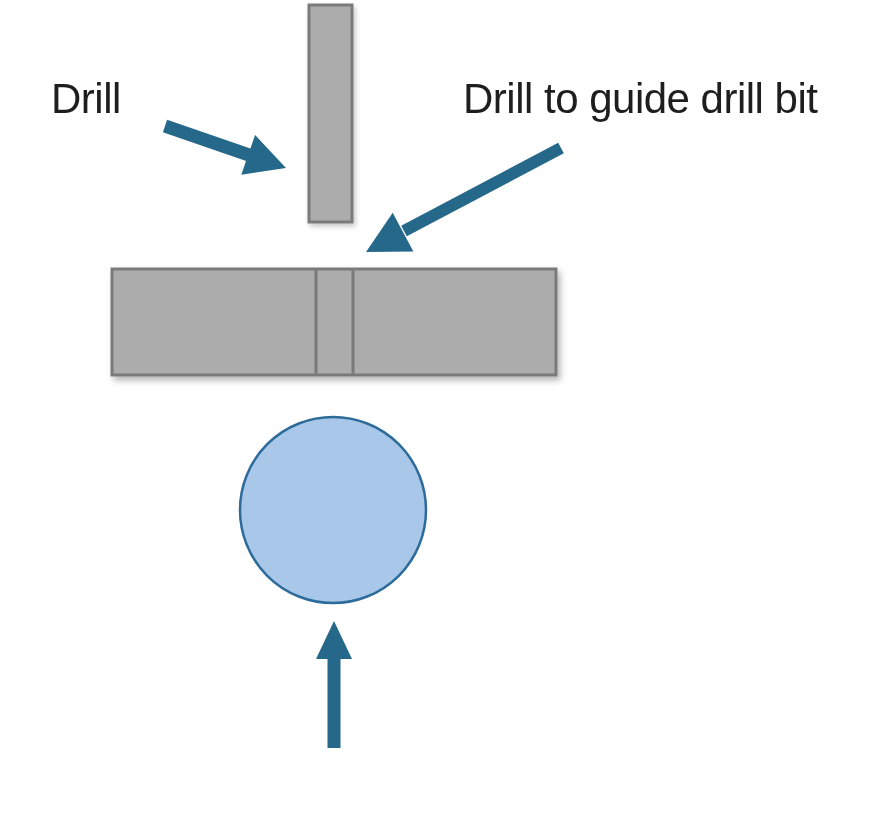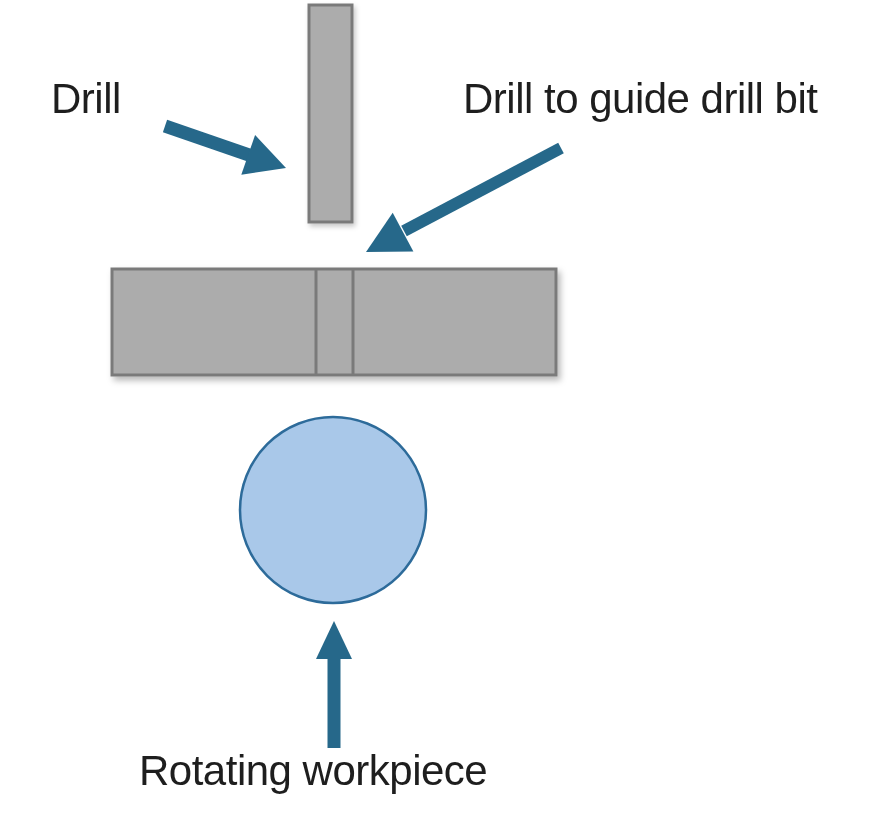--- a/index.html
+++ b/index.html
@@ -76,15 +76,14 @@
     <g>
       <path class="arrow-shaft" stroke-width="13" d="M334,748 L334,659"></path>
       <polygon class="arrow-head" points="334,621 316,659 352,659"></polygon>
     </g>
   </svg>
 
   <div class="label label-drill">Drill</div>
 
   <div class="label label-hole">Drill to guide drill bit</div>
 
-  <div class="label label-workpiece">Rotating workpiece</div>
 
 </div>
 
 </body></html>

